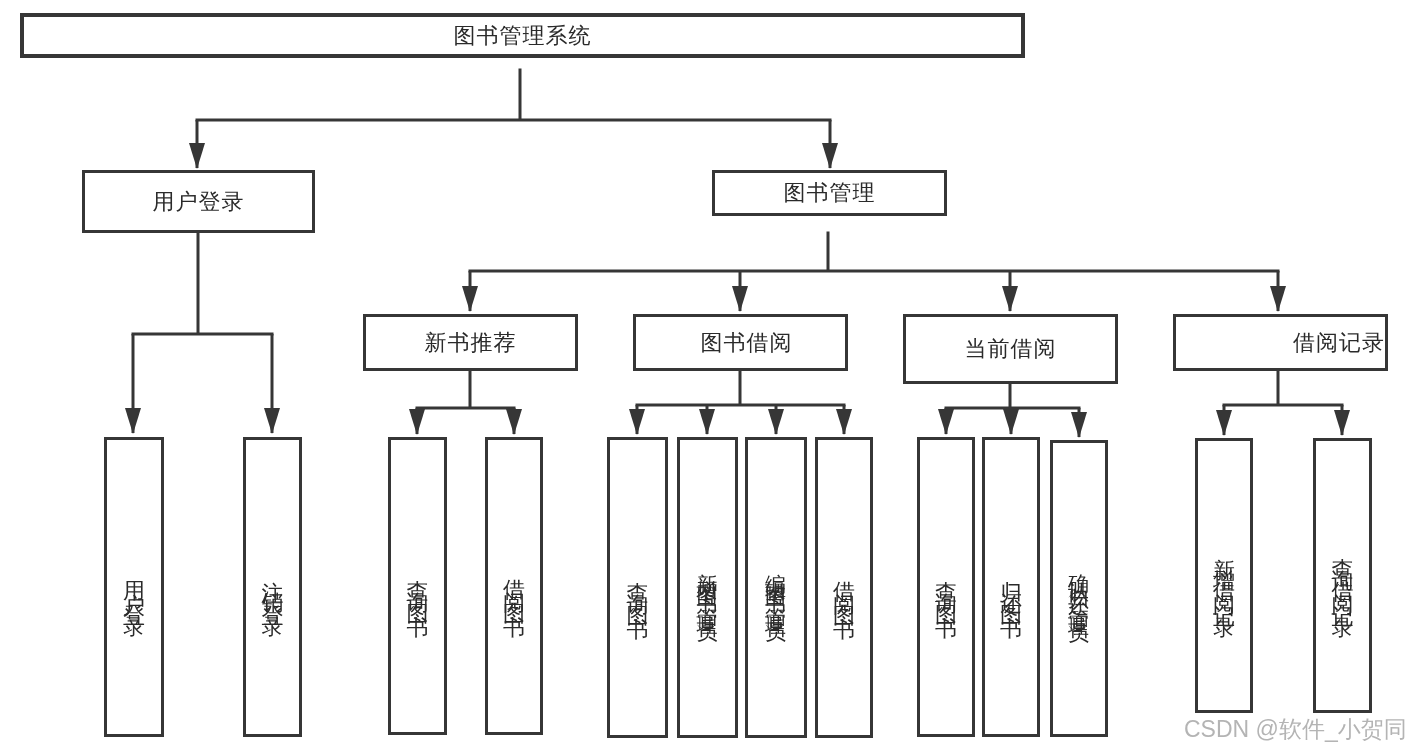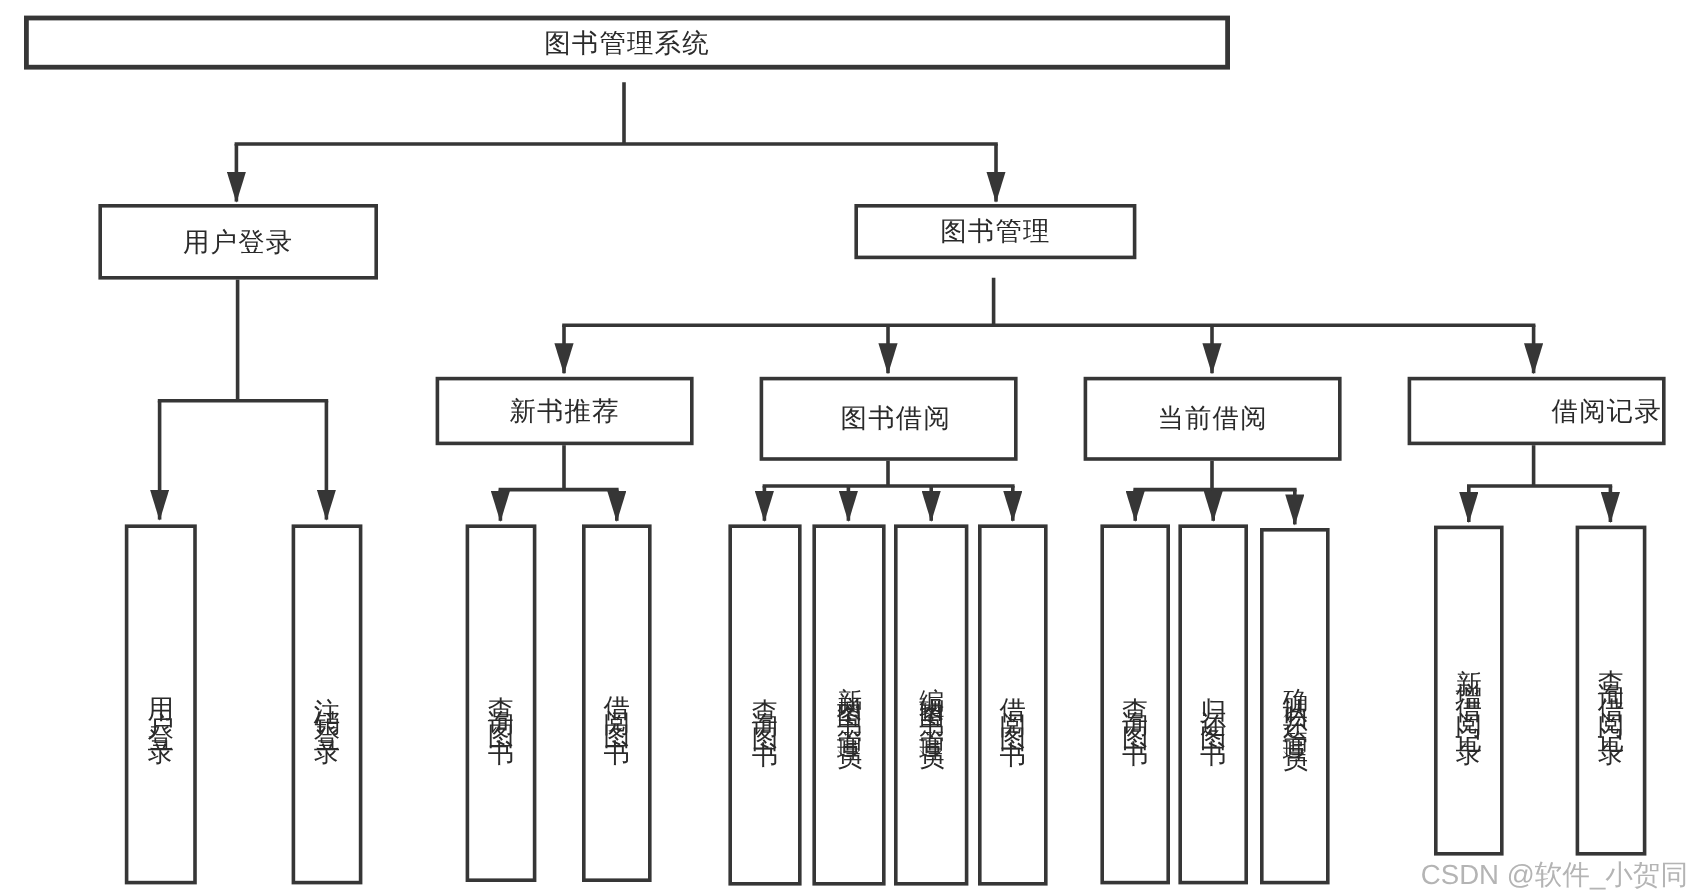--- a/index.html
+++ b/index.html
@@ -108,21 +108,21 @@
   </div>
 
   <div class="node hnode" style="left:712px; top:170px; width:235px; height:46px;">
     <span>图书管理</span>
   </div>
 
   <div class="node hnode" style="left:363px; top:314px; width:215px; height:57px;">
     <span>新书推荐</span>
   </div>
 
-  <div class="node hnode" style="left:633px; top:314px; width:215px; height:70px;padding-left:12px;">
+  <div class="node hnode" style="left:633px; top:314px; width:215px; height:57px;padding-left:12px;">
     <span>图书借阅</span>
   </div>
 
   <div class="node hnode" style="left:903px; top:314px; width:215px; height:70px;">
     <span>当前借阅</span>
   </div>
 
   <div class="node hnode" style="left:1173px; top:314px; width:215px; height:57px;justify-content:flex-end;">
     <span>借阅记录</span>
   </div>

